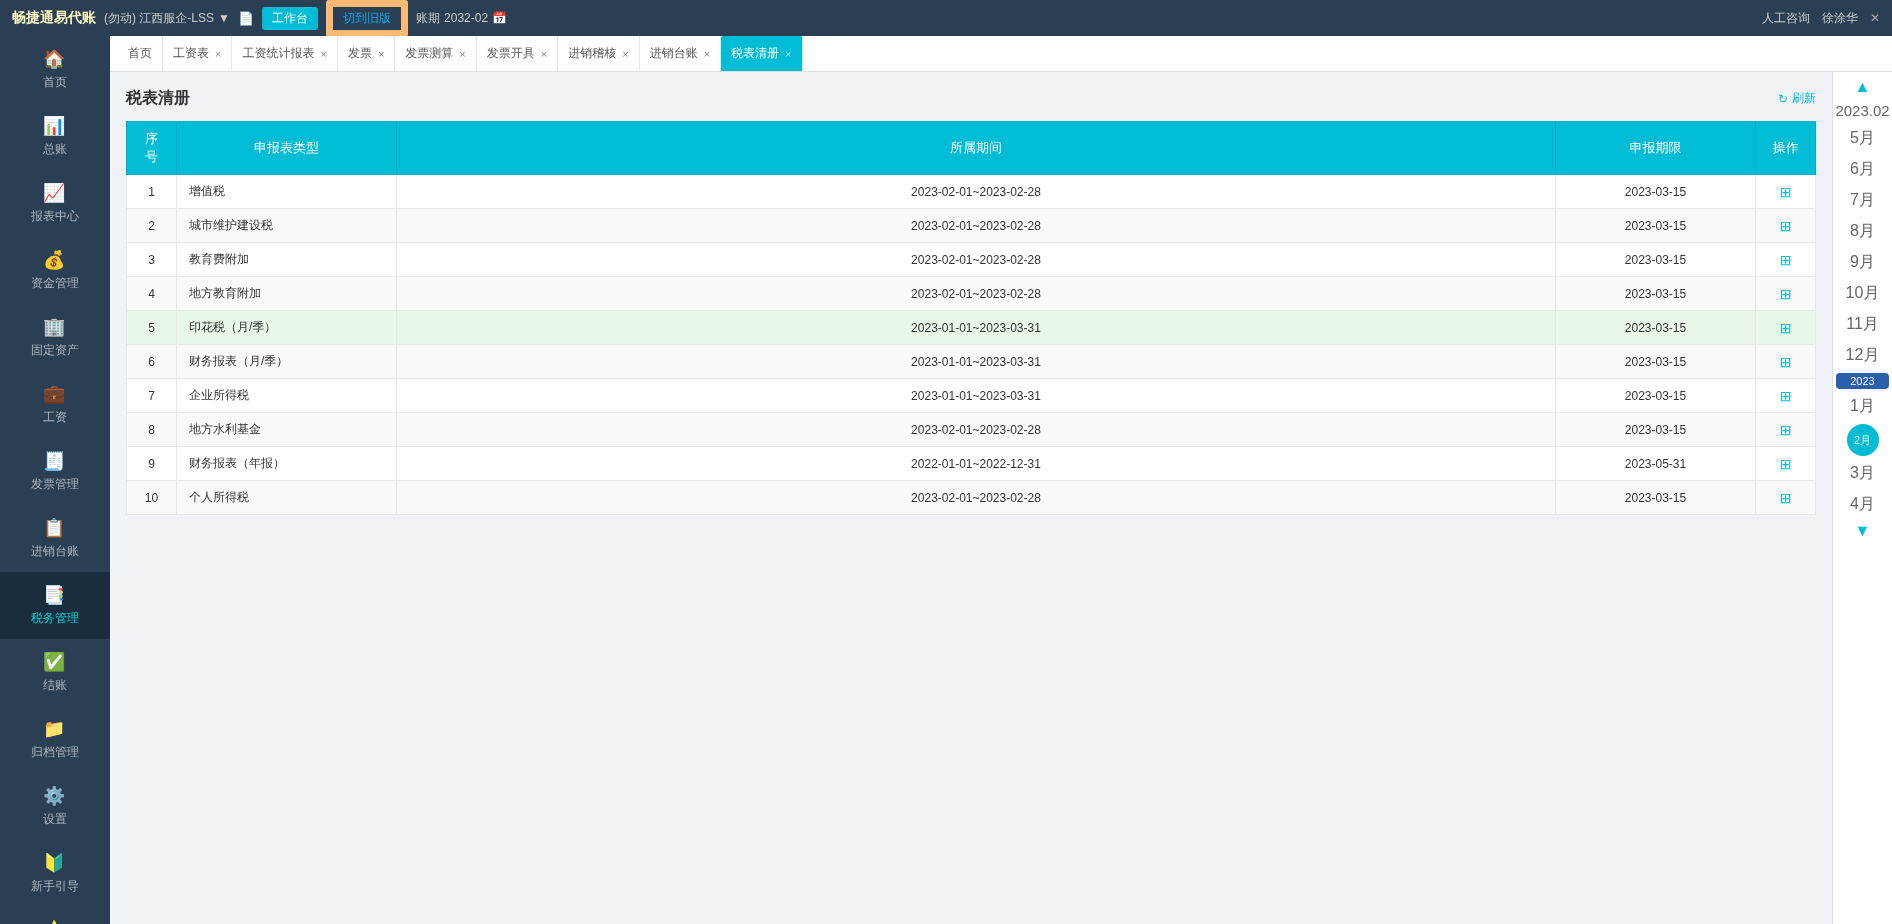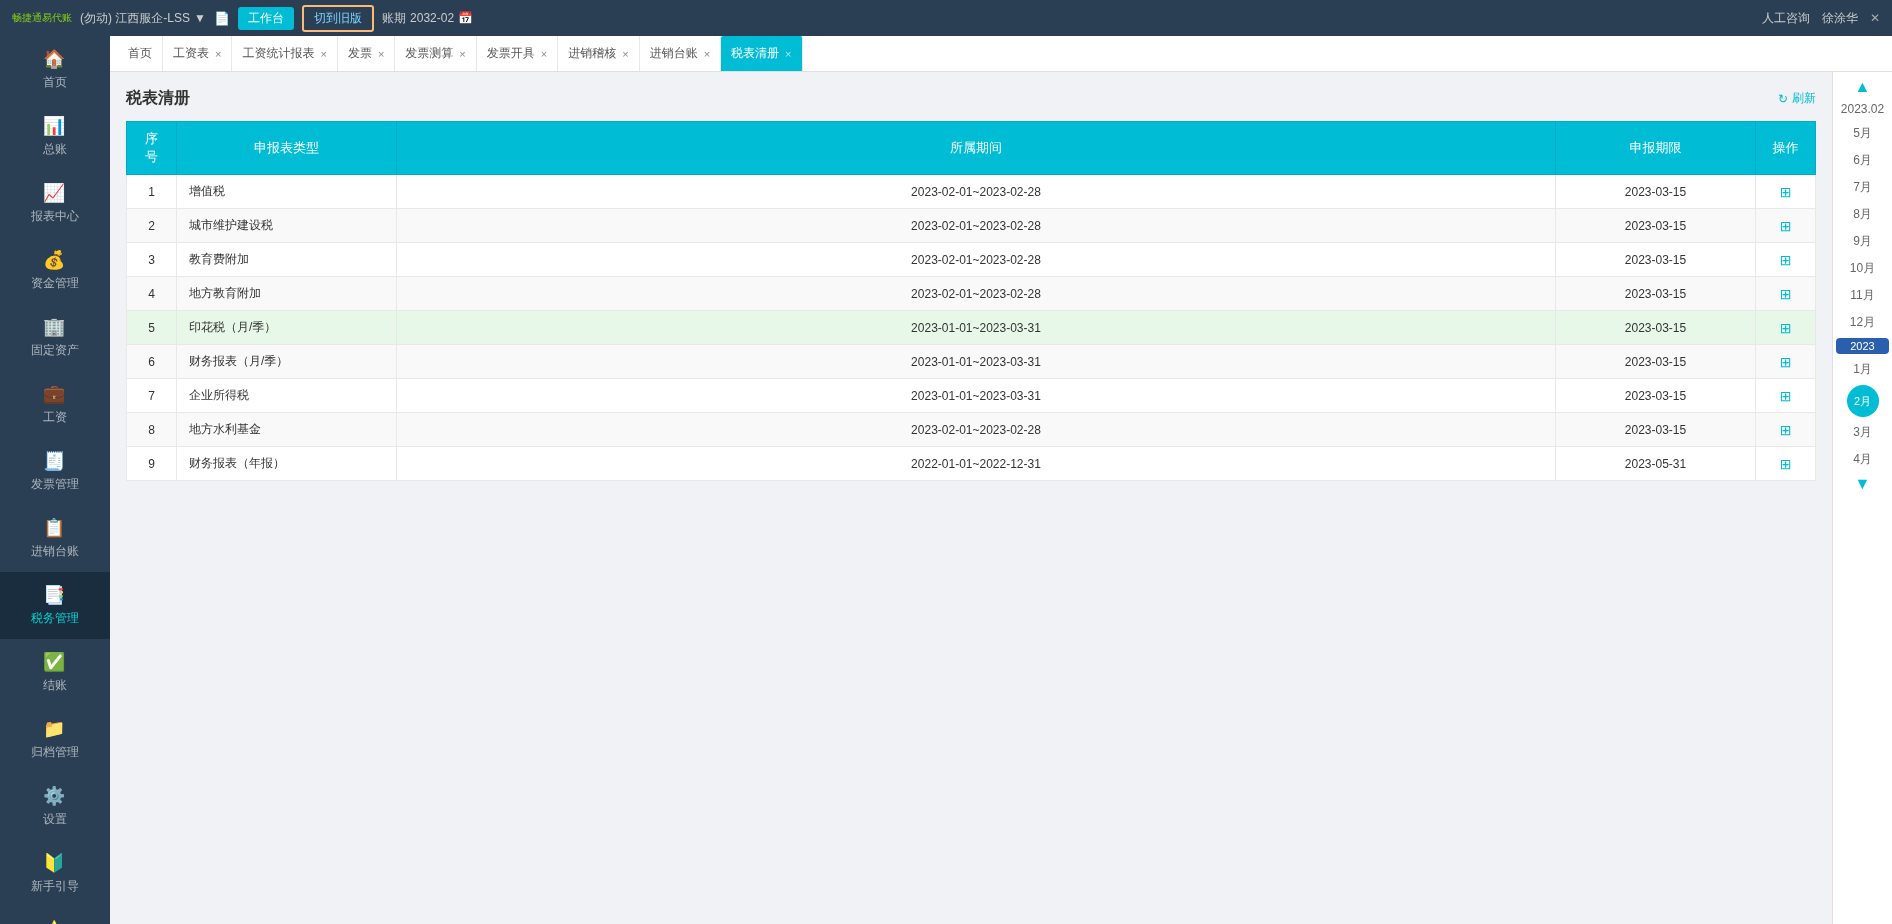--- a/index.html
+++ b/index.html
@@ -10,35 +10,35 @@
       background: #2a3f54;
       height: 36px;
       display: flex;
       align-items: center;
       padding: 0 12px;
       color: #fff;
       flex-shrink: 0;
       justify-content: space-between;
     }
     .top-bar-left { display: flex; align-items: center; gap: 8px; }
-    .top-bar-logo { color: #84cc16; font-size: 10px; font-weight: normal; }
+    .top-bar-logo { color: #fef9c3; font-size: 14px; font-weight: bold; }
     .top-bar-company { color: #ccc; font-size: 12px; display: flex; align-items: center; gap: 4px; }
     .top-bar-btn {
       background: #00bcd4;
       color: #fff;
       border: none;
       border-radius: 3px;
       padding: 3px 10px;
       font-size: 12px;
       cursor: pointer;
     }
     .top-bar-btn.outline {
       background: transparent;
-      border: 2px solid #fdba74;
-      color: #7dd3fc;
+      border: 7px solid #fdba74;
+      color: #0ea5e9;
     }
     .top-bar-period { color: #ccc; font-size: 12px; display: flex; align-items: center; gap: 4px; }
     .top-bar-right { display: flex; align-items: center; gap: 12px; color: #ccc; font-size: 12px; }
 
     
     .main-layout { display: flex; flex: 1; overflow: hidden; }
 
     
     .sidebar {
       width: 110px;
@@ -155,30 +155,30 @@
       background: #fff;
       border-left: 1px solid #e0e0e0;
       display: flex;
       flex-direction: column;
       align-items: center;
       padding: 4px 0;
       overflow-y: auto;
       flex-shrink: 0;
     }
     .date-panel-header {
-      font-size: 12px;
+      font-size: 15px;
       color: #666;
       padding: 4px 2px;
       text-align: center;
     }
     .date-panel-item {
       width: 100%;
       text-align: center;
       padding: 5px 2px;
-      font-size: 12px;
+      font-size: 16px;
       color: #666;
       cursor: pointer;
     }
     .date-nav-up, .date-nav-down {
       color: #00bcd4;
       font-size: 16px;
       cursor: pointer;
       padding: 2px;
     }
     .col-seq { width: 50px; }
@@ -393,20 +393,27 @@
     <td>2023-03-15</td>
     <td><span class="action-icon">⊞</span></td>
   </tr>
               <tr>
     <td>9</td>
     <td style="text-align:left;">财务报表（年报）</td>
     <td>2022-01-01~2022-12-31</td>
     <td>2023-05-31</td>
     <td><span class="action-icon">⊞</span></td>
   </tr>
+              <tr>
+    <td>10</td>
+    <td style="text-align:left;">个人所得税</td>
+    <td>2023-02-01~2023-02-28</td>
+    <td>2023-03-15</td>
+    <td><span class="action-icon">⊞</span></td>
+  </tr>
             </tbody>
         </table>
       </div>
 
       <div class="date-panel">
         <div class="date-nav-up">▲</div>
         <div class="date-panel-header">2023.02</div>
 
         <div class="date-panel-item">5月</div>
         <div class="date-panel-item">6月</div>

